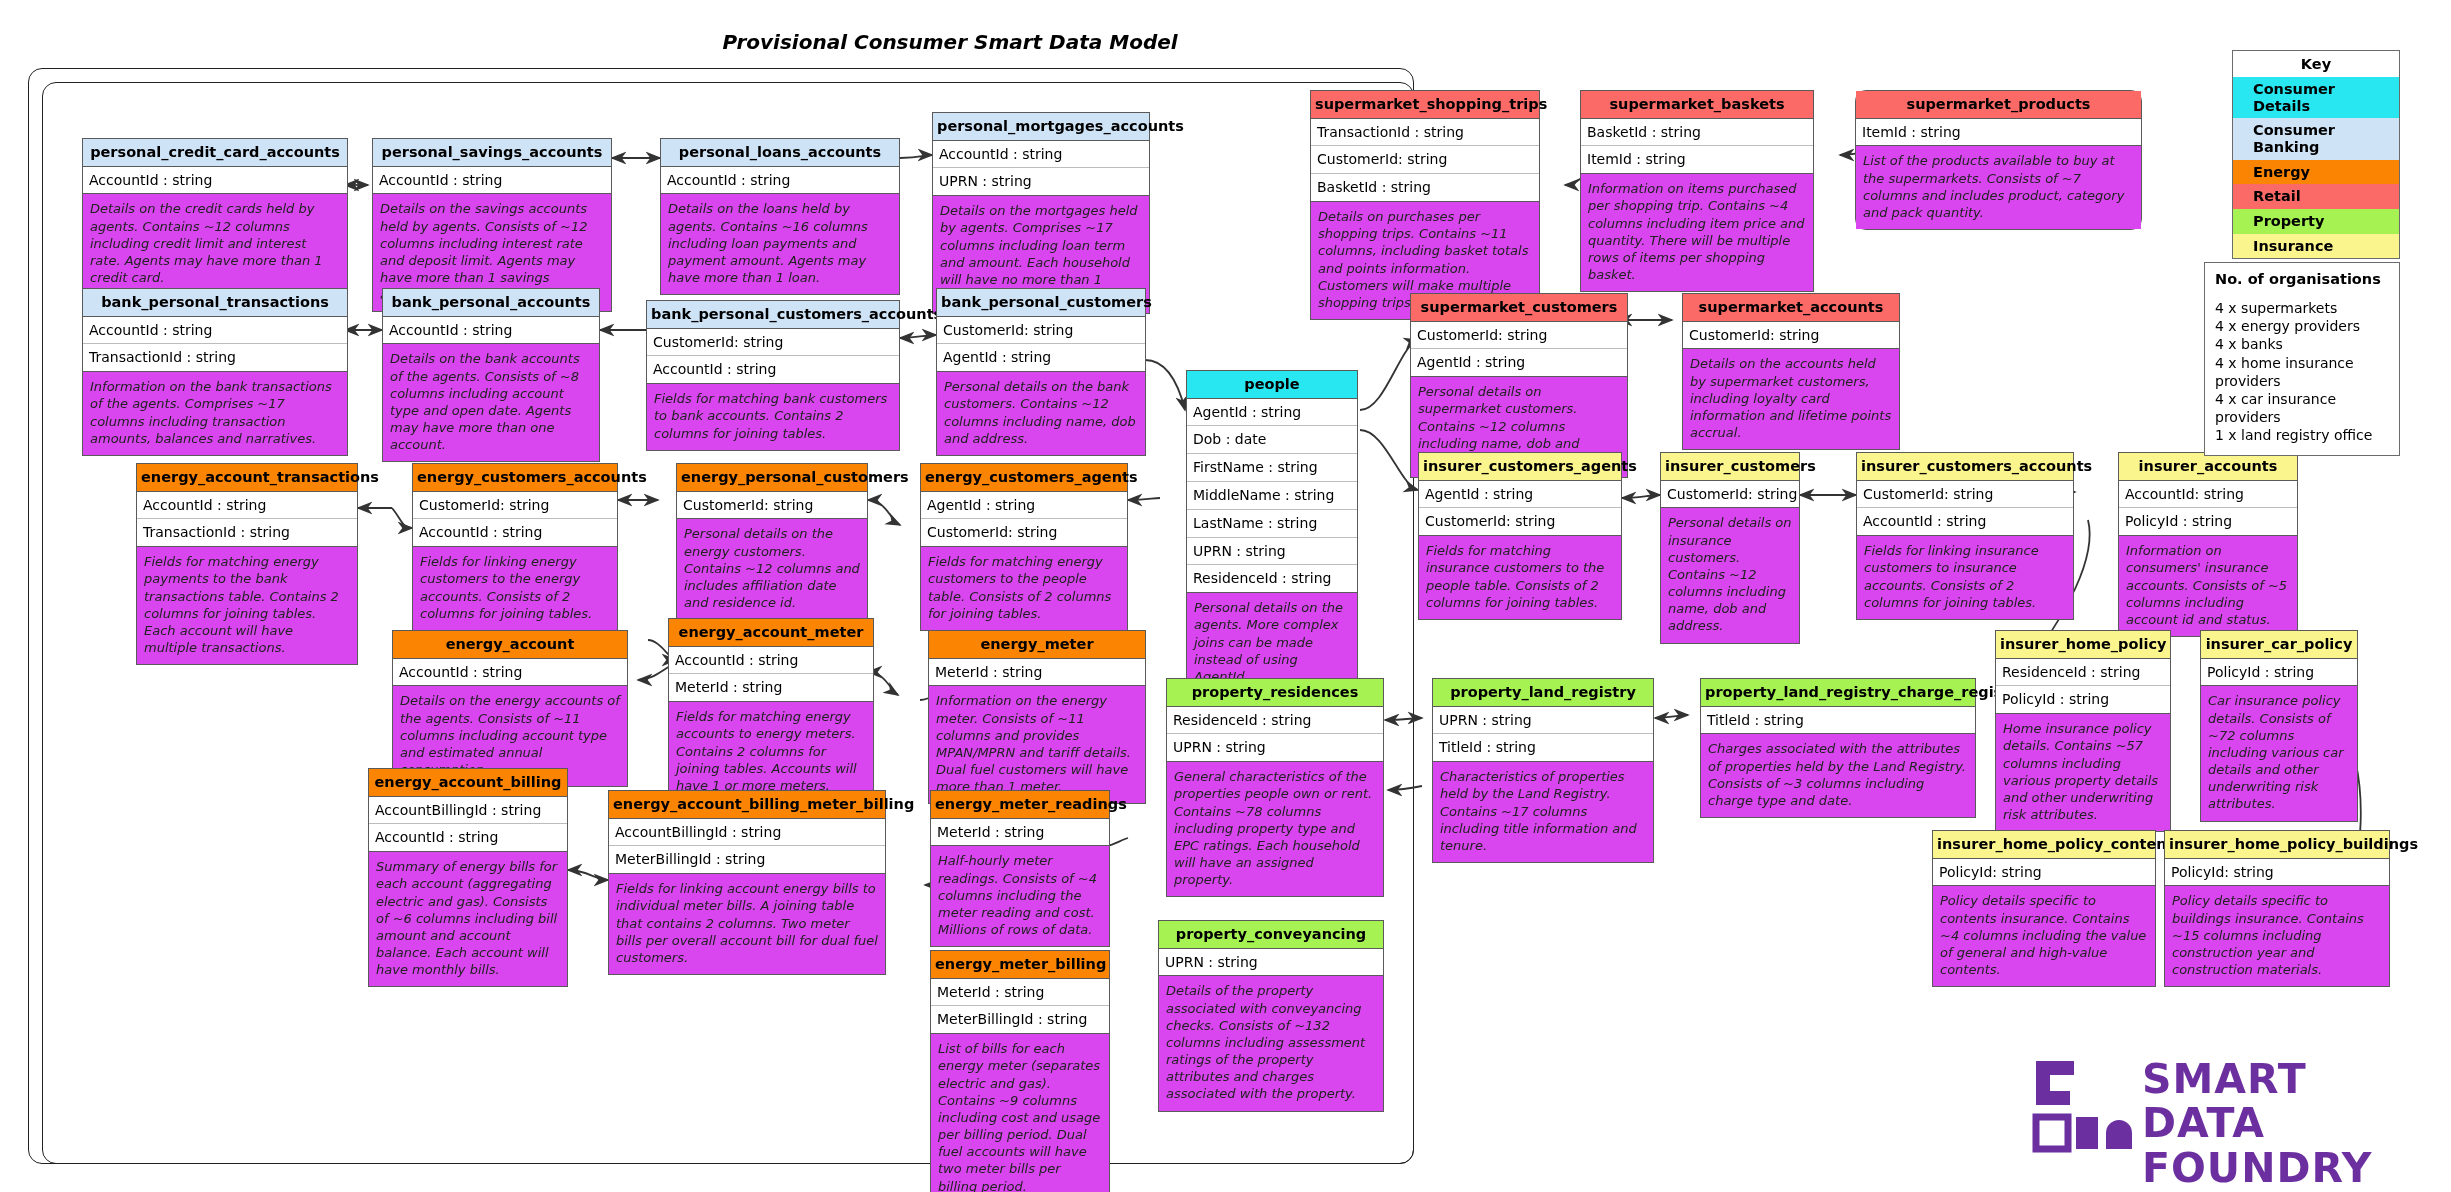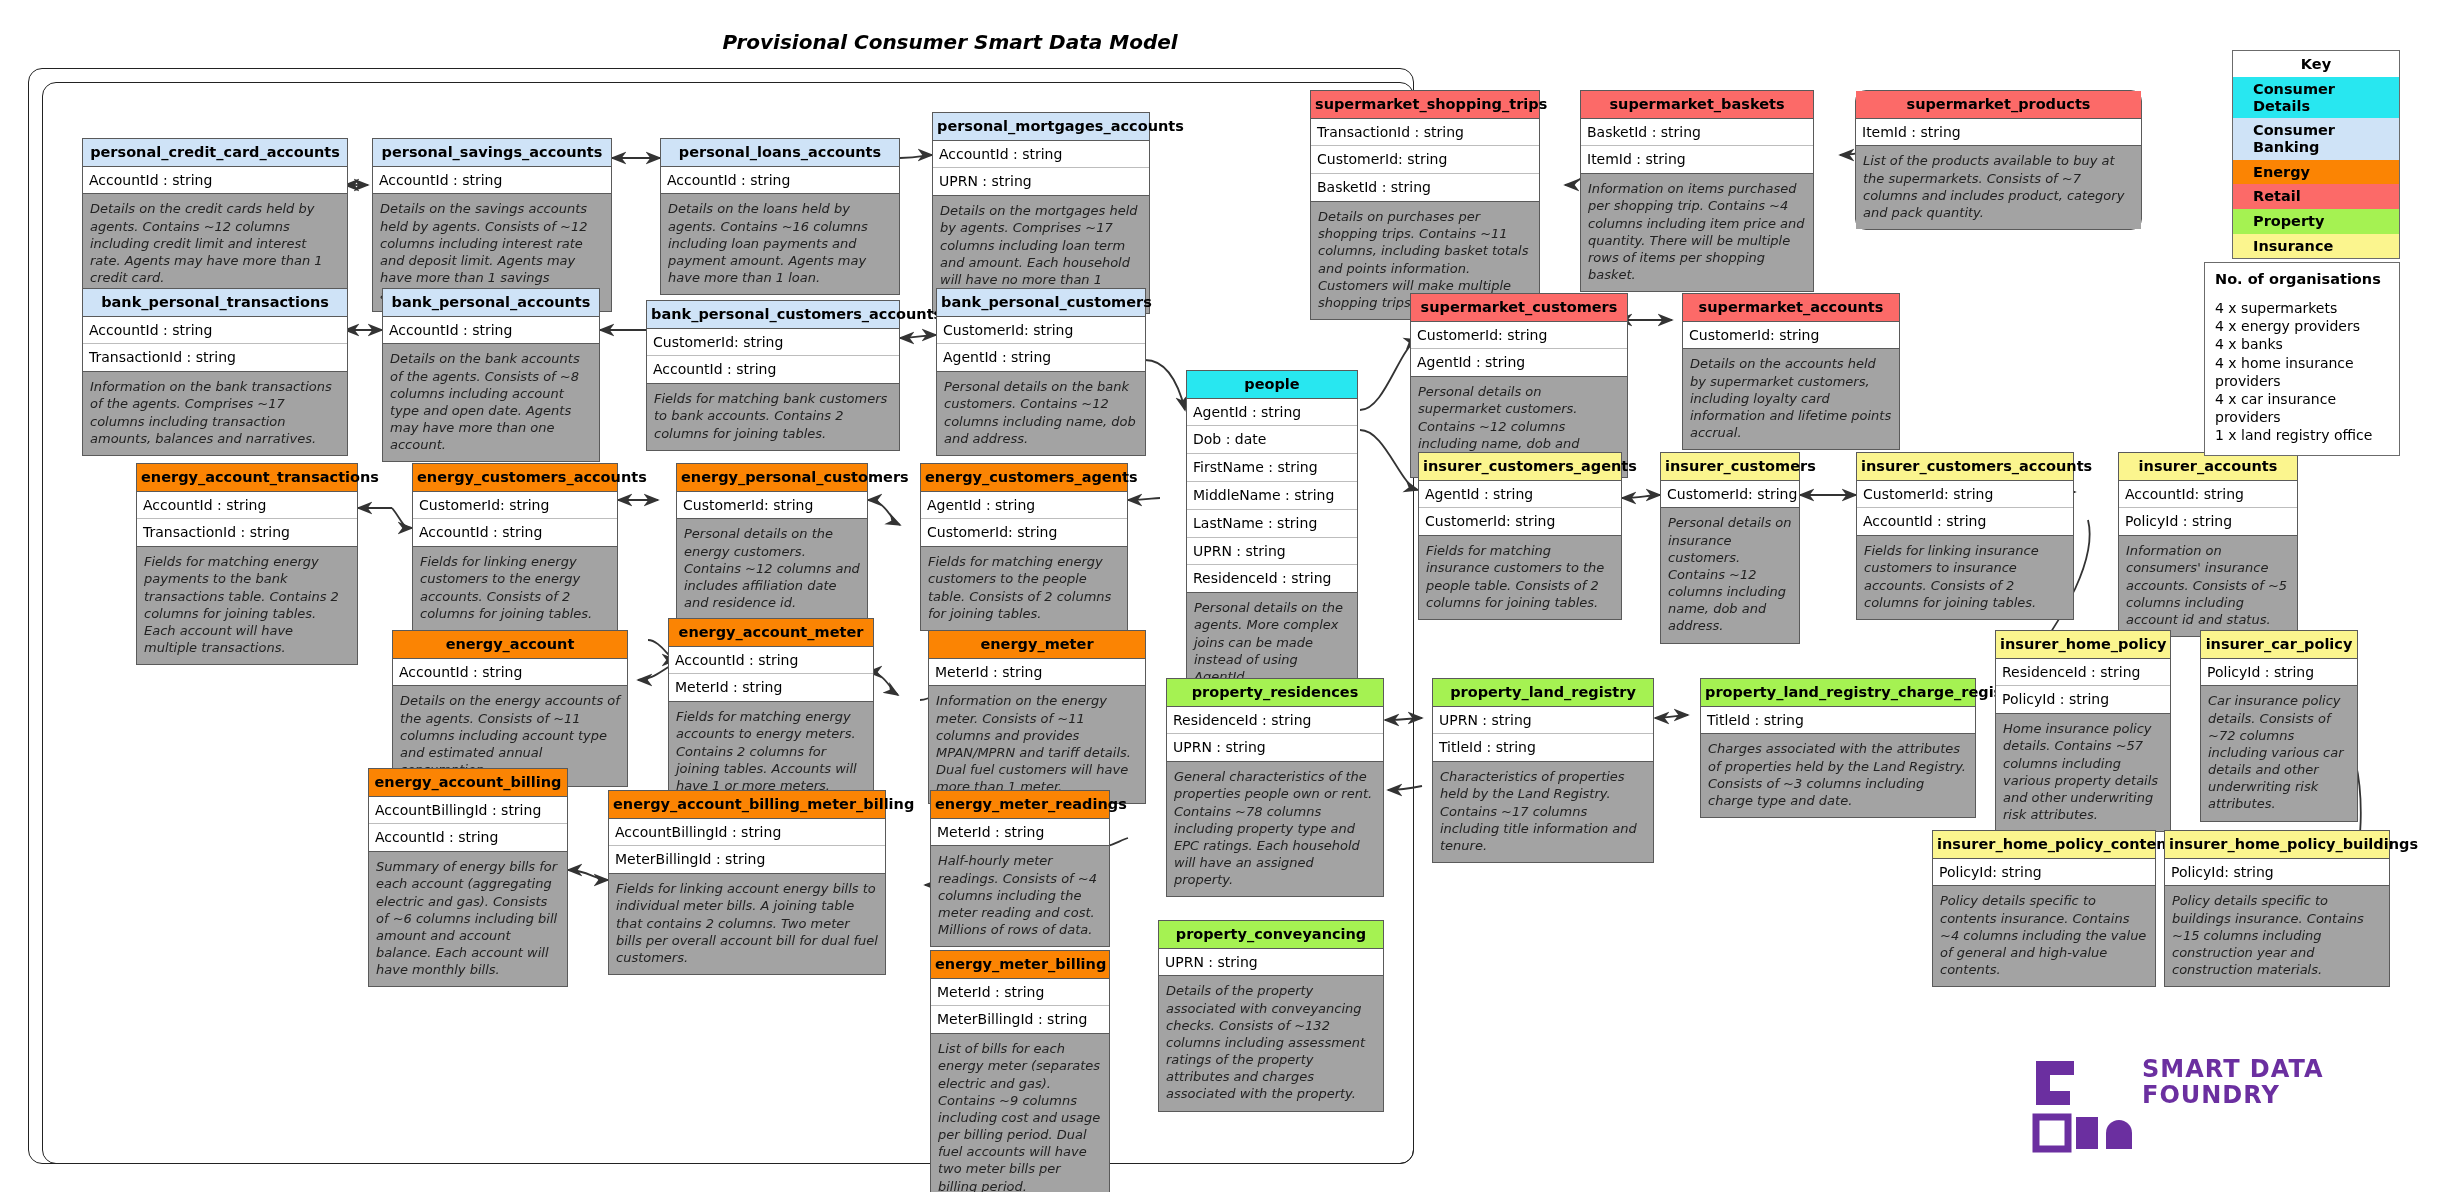--- a/index.html
+++ b/index.html
@@ -18,21 +18,21 @@
   .entity .ent-title{
     text-align:center;font-weight:bold;font-size:14.5px;color:#000;
     padding:5px 4px 5px;border-bottom:1px solid #5a5a5a;line-height:1.15;
   }
   .entity .ent-field{
     font-size:14px;color:#000;padding:5px 6px;border-bottom:1px solid #bdbdbd;
     white-space:nowrap;line-height:1.2;
   }
   .entity .ent-field.last{border-bottom:1px solid #5a5a5a;}
   .entity .ent-desc{
-    font-size:13px;font-style:italic;color:#222;background:#a3a3a3;
+    font-size:13px;font-style:italic;color:#222;background:#d946ef;
     padding:6px 7px 8px;line-height:1.32;
   }
 
   
   .c-details  > .ent-title{background:#28e7f0;}
   .c-banking  > .ent-title{background:#cfe3f7;}
   .c-energy   > .ent-title{background:#fb8403;}
   .c-retail   > .ent-title{background:#fc6a68;}
   .c-property > .ent-title{background:#a5f252;}
   .c-insurance> .ent-title{background:#fbf58e;}
@@ -45,21 +45,21 @@
   #org-panel{position:absolute;border:1px solid #6b6b6b;background:#fff;box-sizing:border-box;padding:8px 10px 10px;}
   #org-panel .org-head{font-size:14.5px;font-weight:bold;color:#000;margin-bottom:12px;}
   #org-panel .org-item{font-size:14px;color:#000;line-height:1.3;}
 
   
   #wires{position:absolute;left:0;top:0;width:2451px;height:1192px;pointer-events:none;}
 
   
   #logo{position:absolute;left:2030px;top:1055px;width:380px;height:105px;}
   #logo .logo-text{position:absolute;left:112px;top:2px;color:#6b2fa0;font-weight:bold;
-    font-size:24px;letter-spacing:1px;line-height:1.08;font-family:"DejaVu Sans","Liberation Sans",sans-serif;}
+    font-size:41px;letter-spacing:1px;line-height:1.08;font-family:"DejaVu Sans","Liberation Sans",sans-serif;}
 </style>
 </head>
 <body>
 
 <div id="page">
 
   <div id="diagram-title">Provisional Consumer Smart Data Model</div>
 
   <div class="outline-box" style="left:42px;top:82px;width:1370px;height:1080px;"></div>
   <div class="outline-box" style="left:28px;top:68px;width:1384px;height:1094px;"></div>

